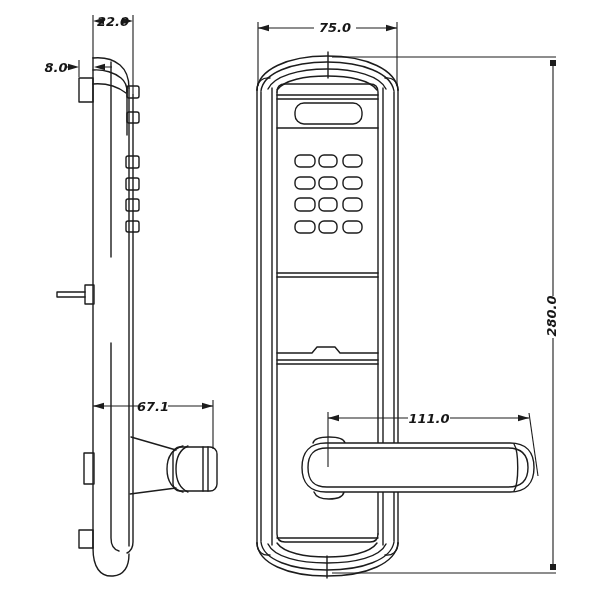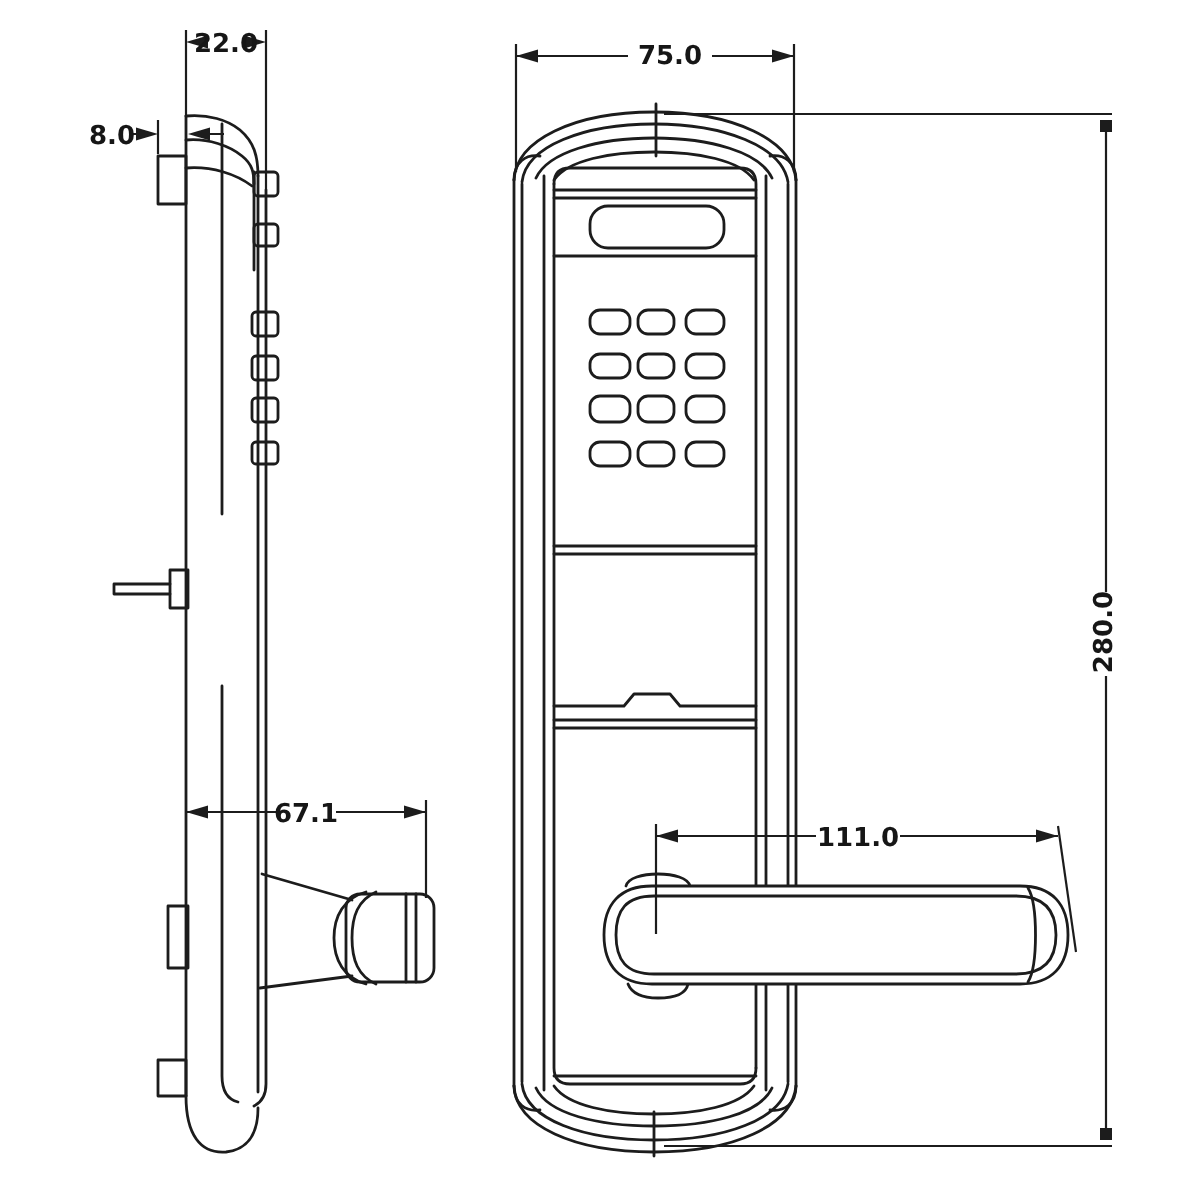--- a/index.html
+++ b/index.html
@@ -2,20 +2,21 @@
 <html><head>
 <meta charset="utf-8">
 <style>
   html,body{margin:0;padding:0;background:#f2f2f2;}
   .stage{
     width:600px;height:600px;
     background:#ffffff;
     position:relative;
     font-family:"DejaVu Sans","Liberation Sans",sans-serif;
     overflow:hidden;
+    font-style:italic;
   }
   svg{display:block;width:600px;height:600px;}
   .ln{fill:none;stroke:#1c1c1c;stroke-width:1.4;stroke-linecap:round;stroke-linejoin:round;}
   .thin{fill:none;stroke:#1c1c1c;stroke-width:1.1;stroke-linecap:butt;}
   .white{fill:#ffffff;stroke:#1c1c1c;stroke-width:1.4;stroke-linejoin:round;}
   .arr{fill:#1c1c1c;stroke:none;}
   .dimtxt{
     font-family:"DejaVu Sans","Liberation Sans",sans-serif;
     font-size:13px;font-weight:bold;fill:#161616;
   }

